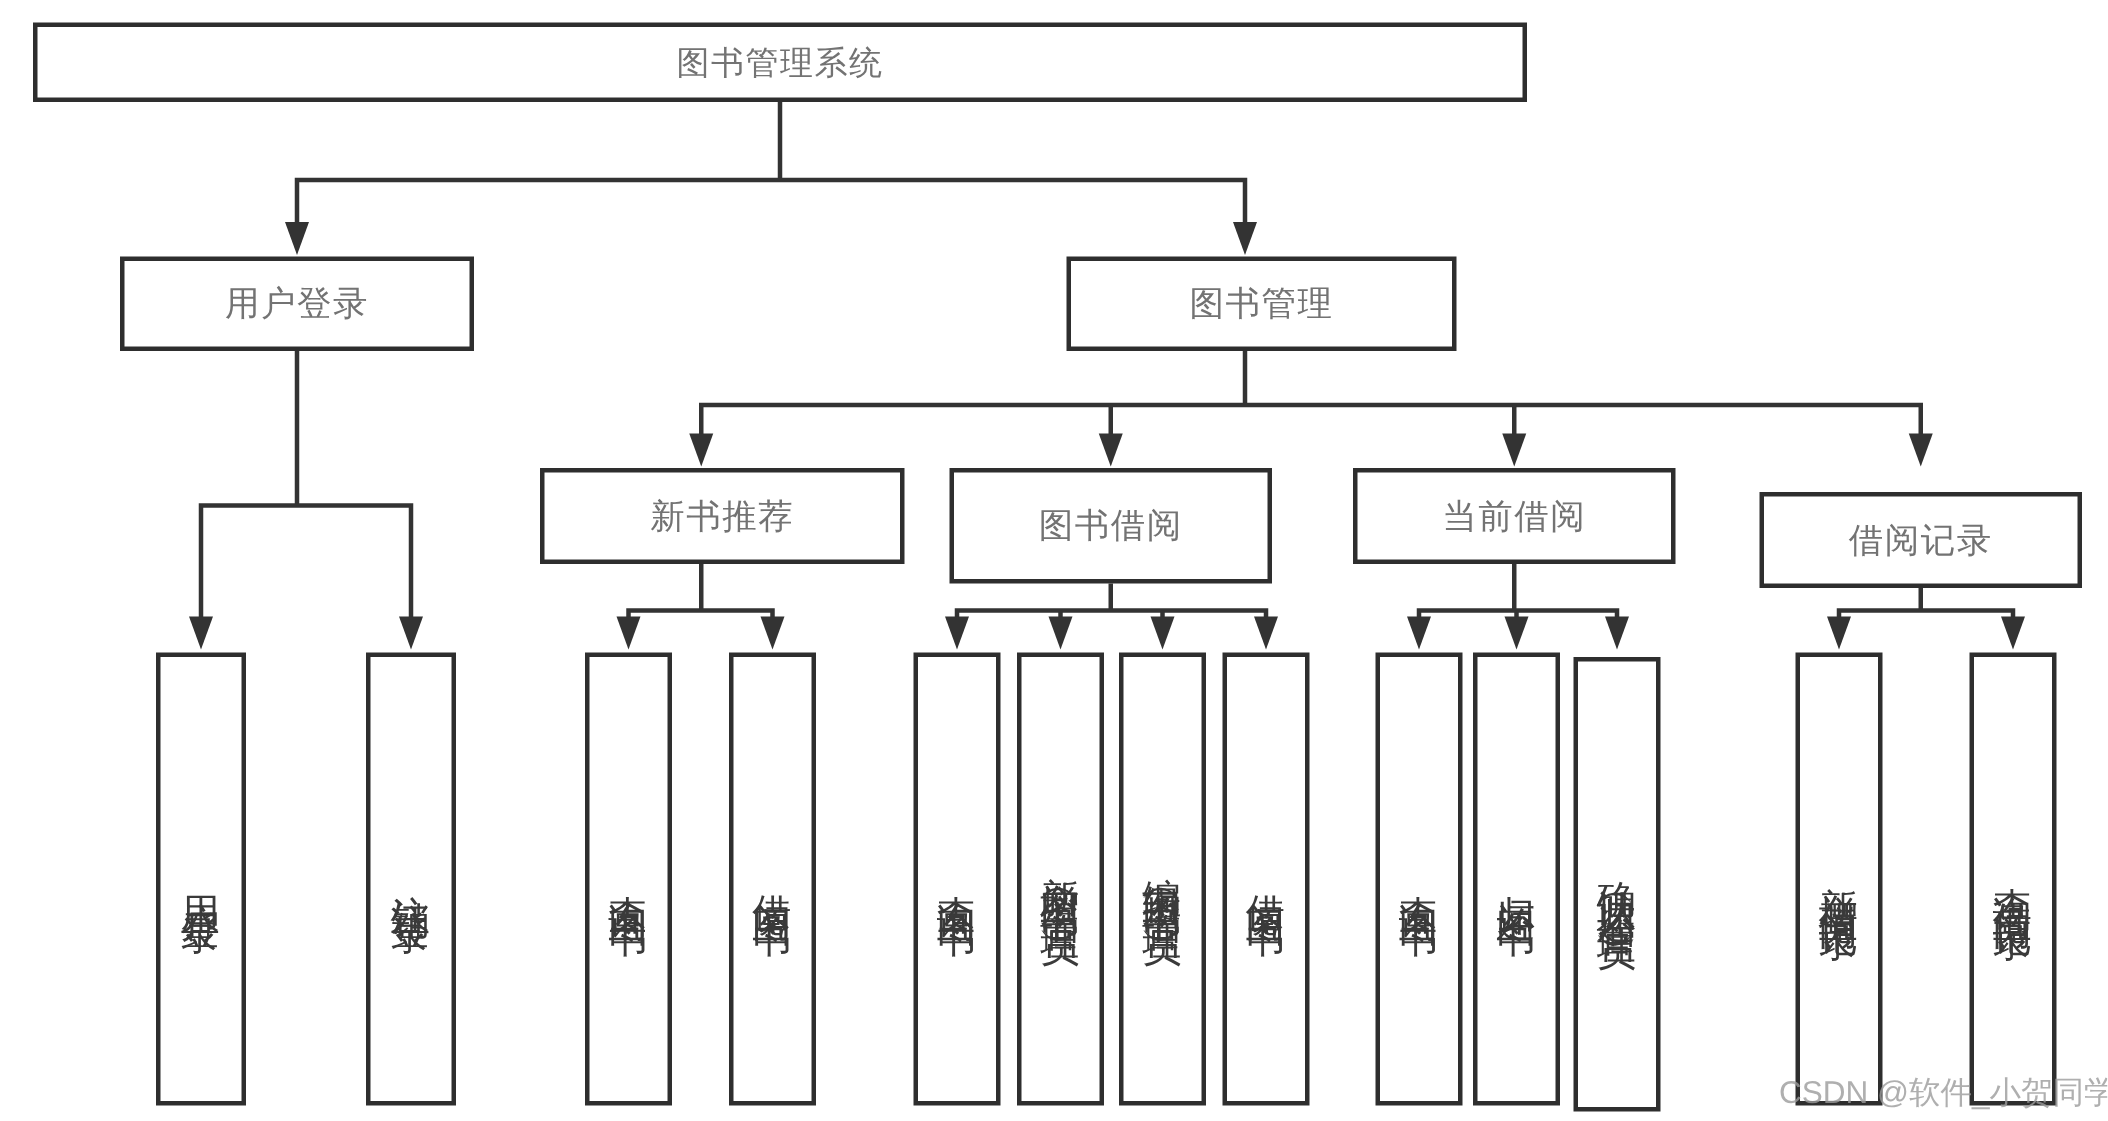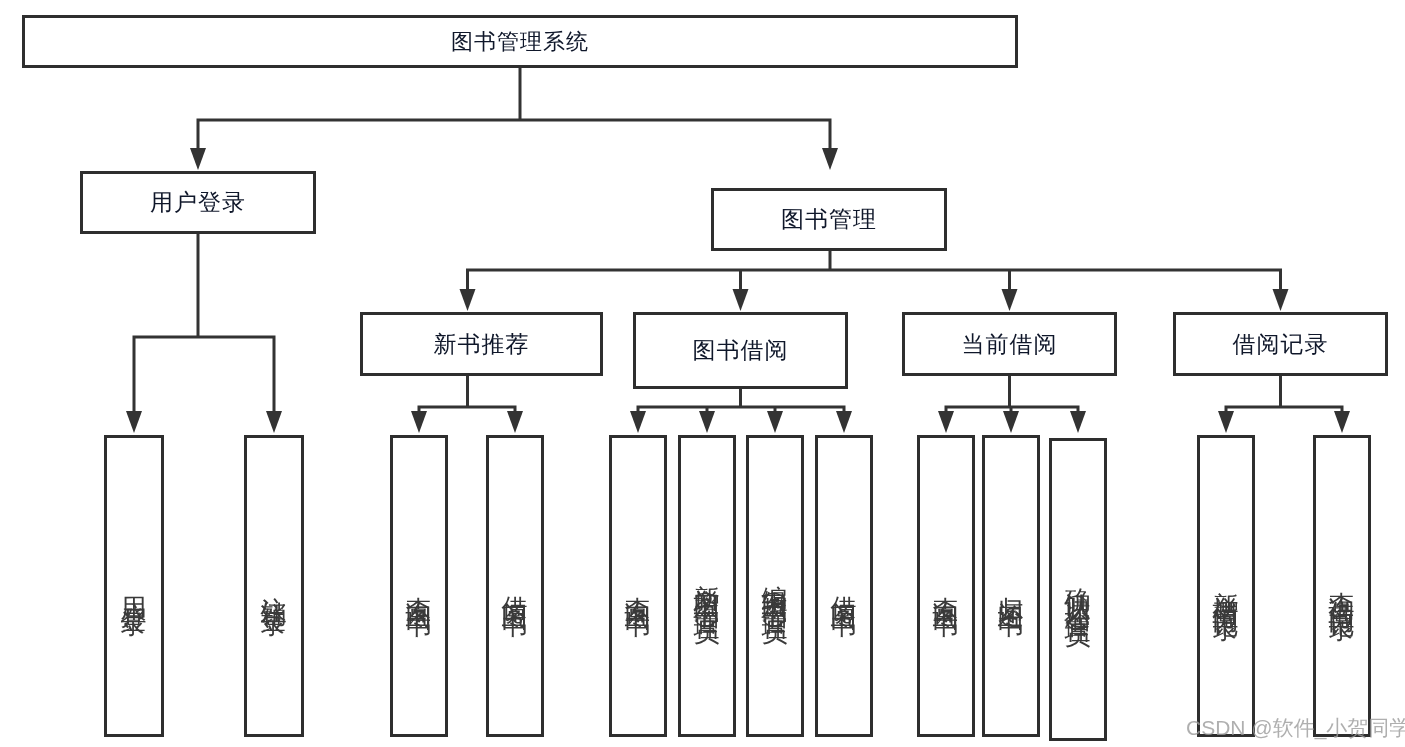--- a/index.html
+++ b/index.html
@@ -20,21 +20,21 @@
   .box {
     position: absolute;
     border: 3px solid #2e2e2e;
     background: #ffffff;
     display: flex;
     align-items: center;
     justify-content: center;
   }
   .hbox .lbl {
     font-size: 23px;
-    color: #0f172a;
+    color: #737373;
     letter-spacing: 1px;
     white-space: nowrap;
   }
   .root .lbl { font-size: 22px; }
   .vbox .lbl {
     writing-mode: vertical-rl;
     text-orientation: mixed;
     font-size: 26px;
     color: #3a3a3a;
     letter-spacing: 5px;
@@ -107,34 +107,34 @@
     </g>
   </svg>
 
   <div class="box hbox root" style="left:22px;top:15px;width:996px;height:53px">
     <span class="lbl">图书管理系统</span>
   </div>
 
   <div class="box hbox" style="left:80px;top:171px;width:236px;height:63px">
     <span class="lbl">用户登录</span>
   </div>
-  <div class="box hbox" style="left:711px;top:188px;width:236px;height:63px">
+  <div class="box hbox" style="left:711px;top:171px;width:260px;height:63px">
     <span class="lbl">图书管理</span>
   </div>
 
   <div class="box hbox" style="left:360px;top:312px;width:243px;height:64px">
     <span class="lbl">新书推荐</span>
   </div>
   <div class="box hbox" style="left:633px;top:312px;width:215px;height:77px">
     <span class="lbl">图书借阅</span>
   </div>
   <div class="box hbox" style="left:902px;top:312px;width:215px;height:64px">
     <span class="lbl">当前借阅</span>
   </div>
-  <div class="box hbox" style="left:1173px;top:312px;width:215px;height:64px">
+  <div class="box hbox" style="left:1173px;top:328px;width:215px;height:64px">
     <span class="lbl">借阅记录</span>
   </div>
 
   <div class="box vbox" style="left:104px;top:435px;width:60px;height:302px">
     <span class="lbl">用户登录</span>
   </div>
   <div class="box vbox" style="left:244px;top:435px;width:60px;height:302px">
     <span class="lbl">注销登录</span>
   </div>
 

